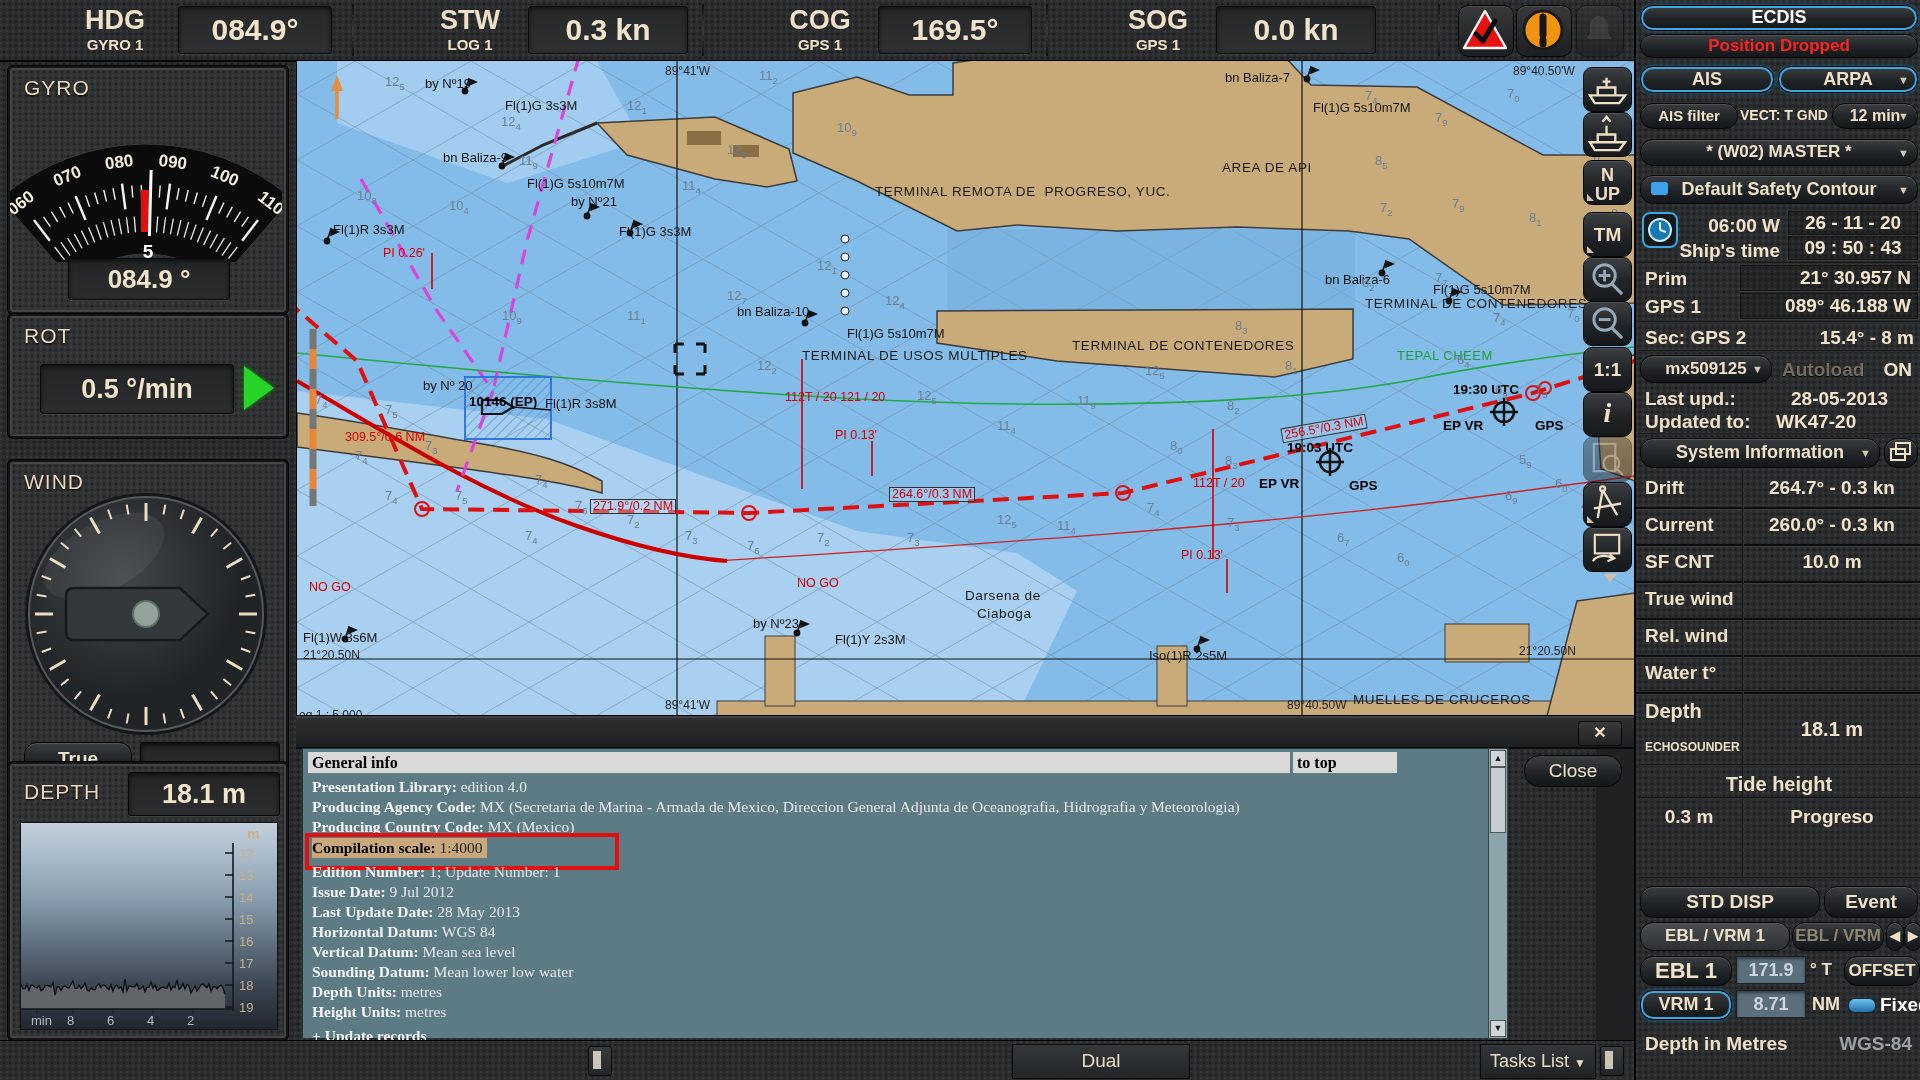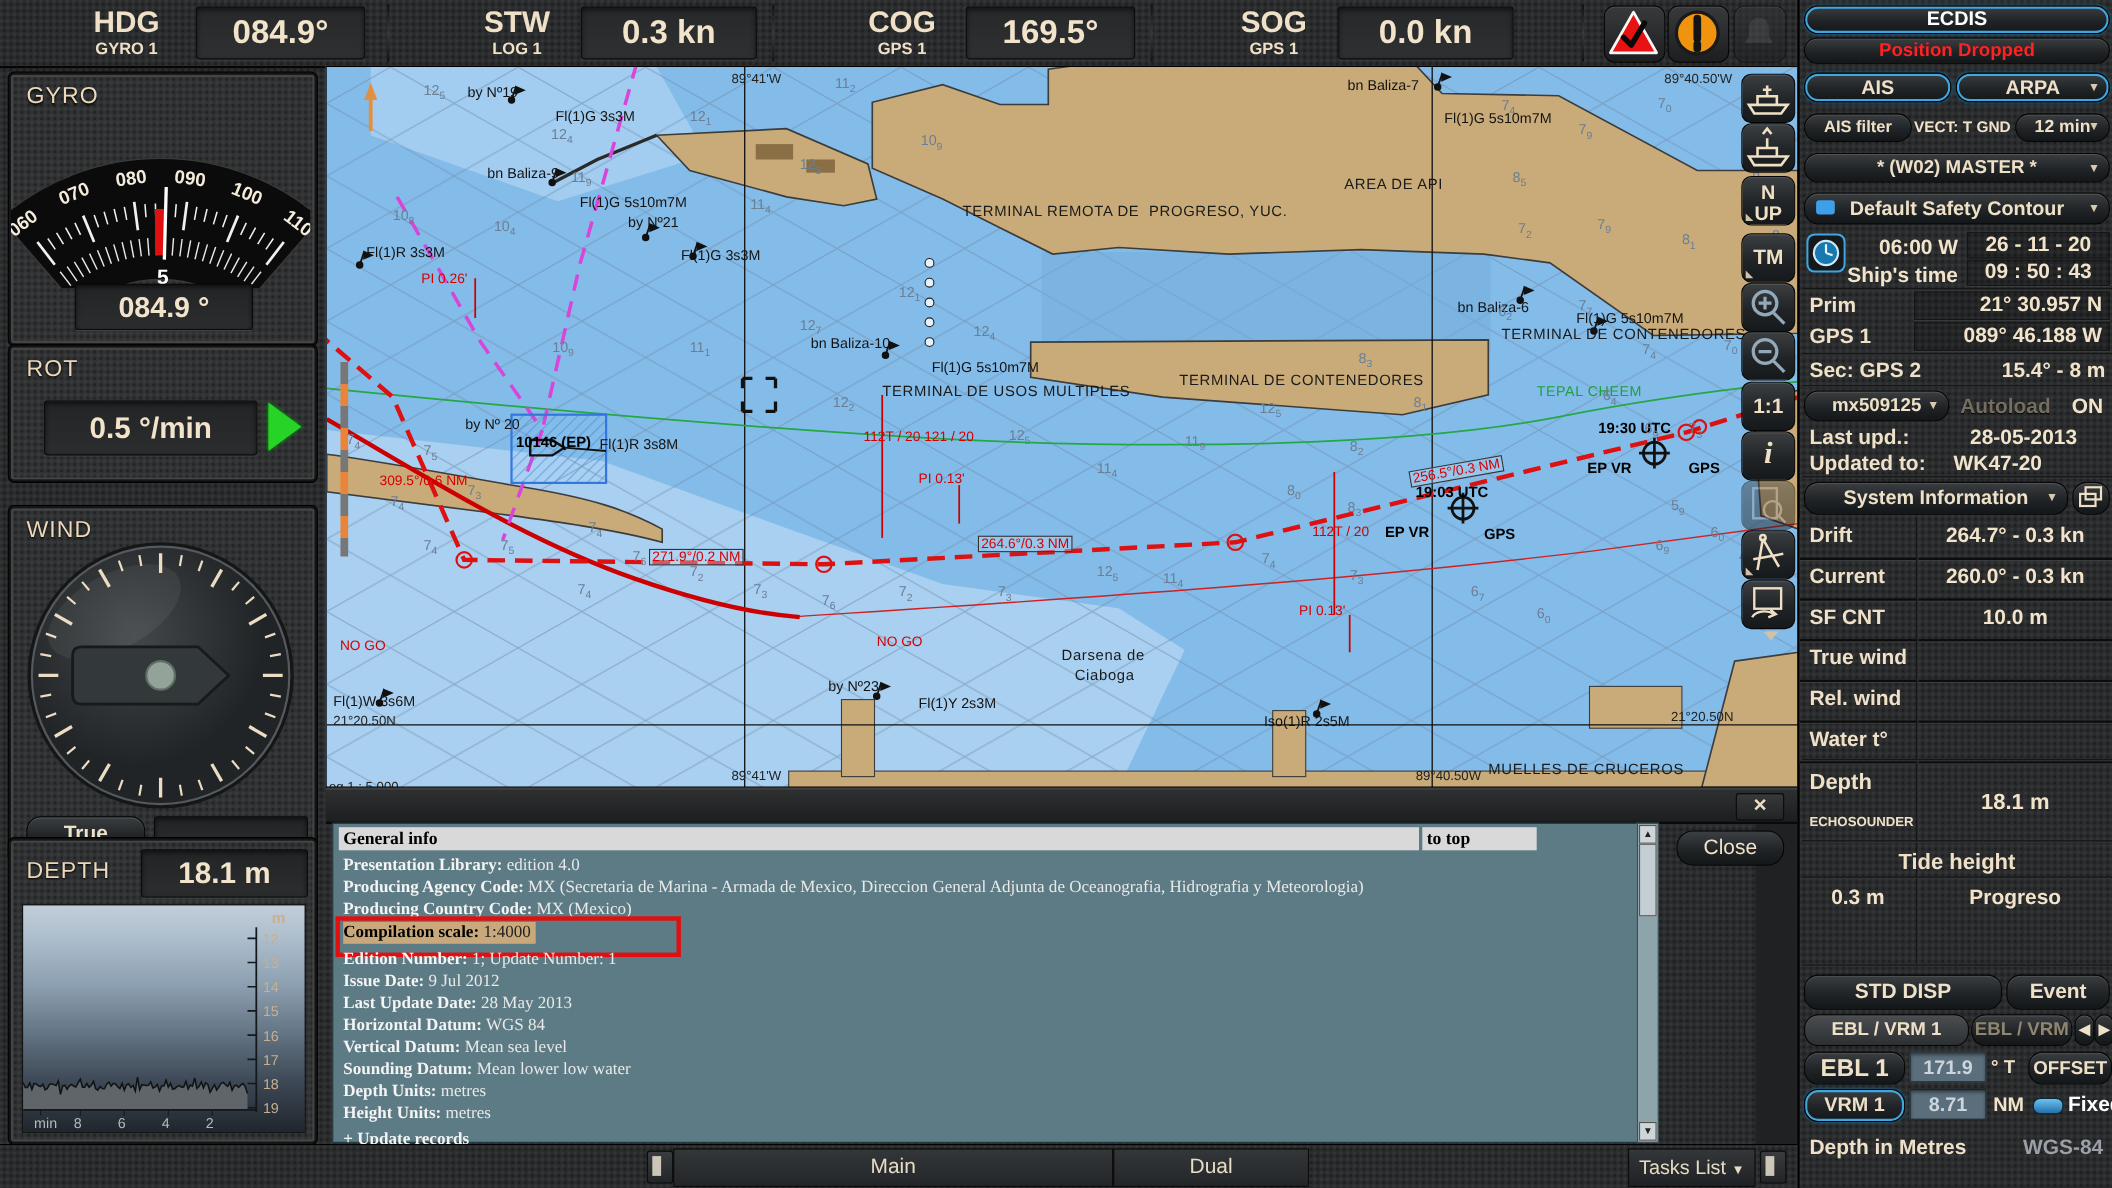--- a/index.html
+++ b/index.html
@@ -807,21 +807,20 @@
     <div class="abs" style="left:212px;top:998px;width:26px;height:13px;border-radius:7px;background:linear-gradient(#6cc2f2,#2470a8);border:1px solid #0a2a3a;"></div>
     <div class="rvalue" style="left:244px;top:994px;color:#fff;">Fixed</div>
     <div class="rlabel" style="top:1033px;font-size:19px;">Depth in Metres</div>
     <div class="rvalue" style="right:10px;top:1033px;position:absolute;color:#9aa0a6;">WGS-84</div>
   </div>
 
   <div id="taskbar" class="carbon">
     <div class="tb-mini" style="left:588px;">
         <span></span>
       </div>
-    <div class="tb-sec" style="left:612px;width:398px;">Main</div>
     <div class="tb-sec" style="left:1012px;width:176px;">Dual</div>
     <div id="tb-tasks" style="left:1480px;width:114px;"><span>Tasks List</span> <span style="font-size:12px;">▼</span></div>
     <div class="tb-mini" style="left:1600px;">
         <span></span>
       </div>
   </div>
 
 </div>
 
 </body></html>

